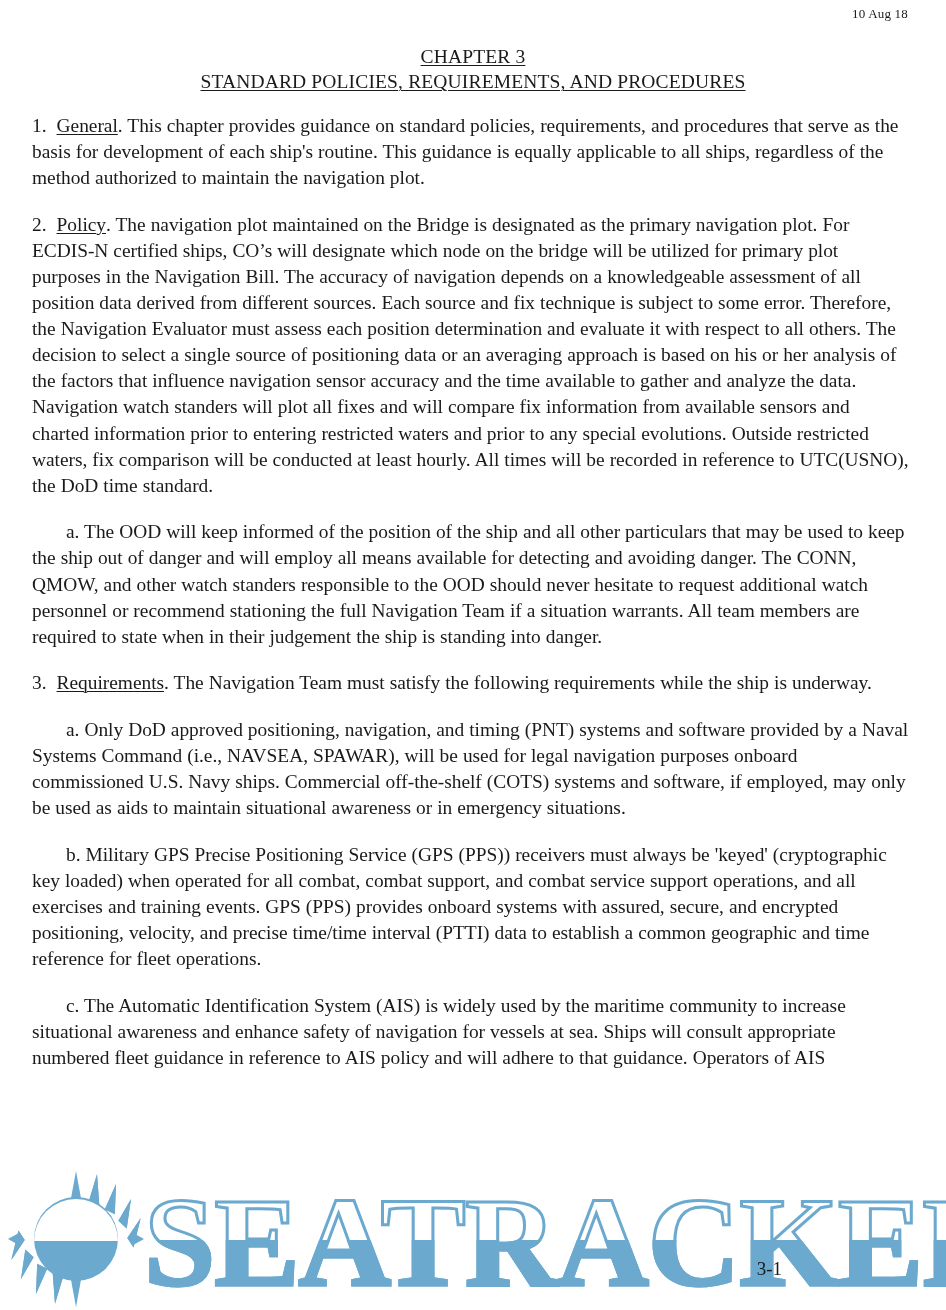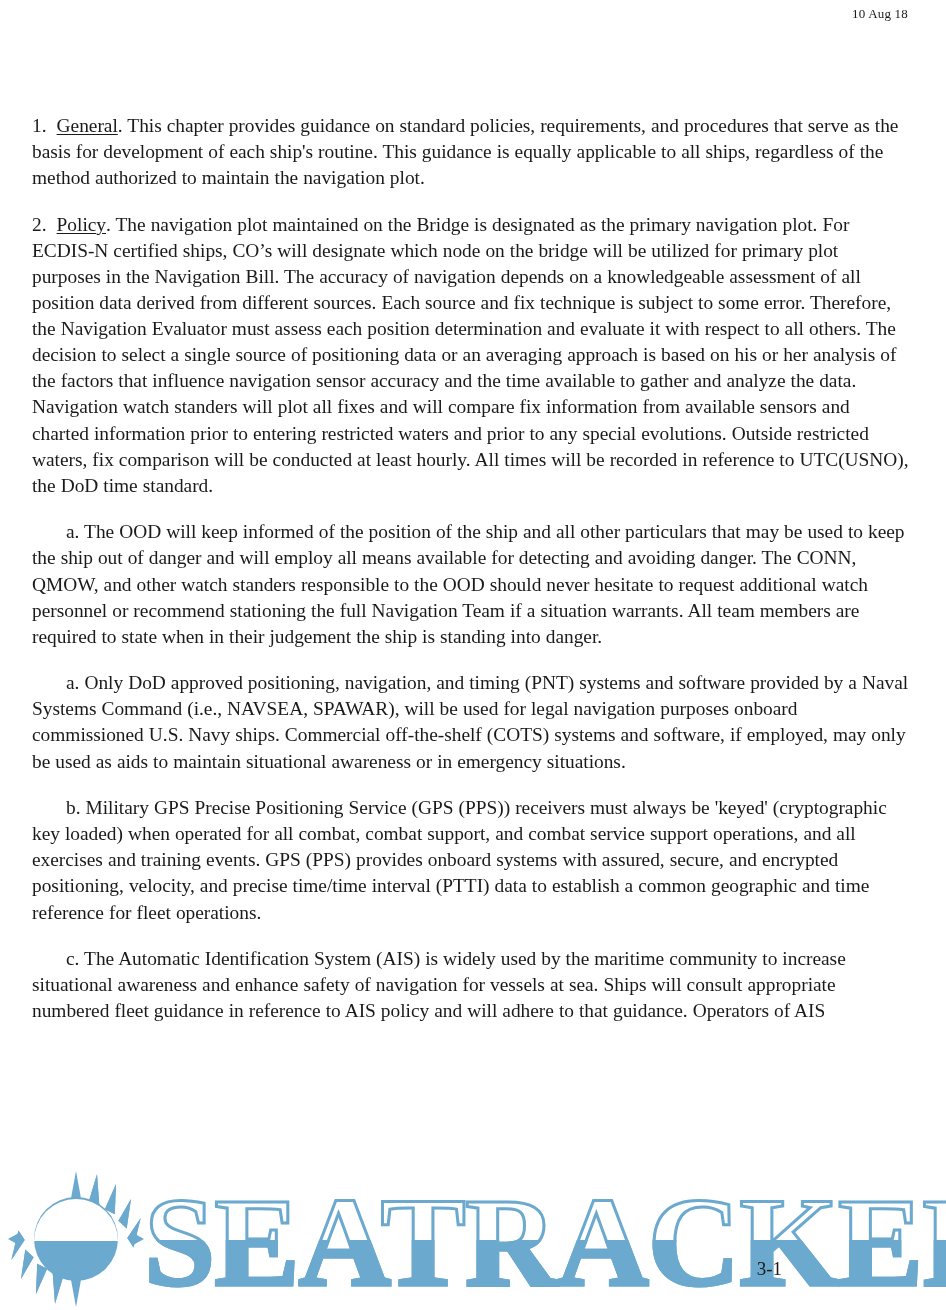--- a/index.html
+++ b/index.html
@@ -106,31 +106,38 @@
   }
 </style>
 </head>
 <body>
 
 <div class="page">
 
   <div class="doc-header">10 Aug 18</div>
 
   <div class="title-block">
+    <div class="title-line">
+      <span>CHAPTER 3</span>
+    </div>
+    <div class="title-line">
+      <span>STANDARD POLICIES, REQUIREMENTS, AND PROCEDURES</span>
+    </div>
   </div>
 
   <div class="body-text">
 
     <p class="para"><span>1.</span>&nbsp;&nbsp;<span class="u">General</span><span>.  This chapter provides guidance on standard policies, requirements, and procedures that serve as the basis for development of each ship's routine.  This guidance is equally applicable to all ships, regardless of the method authorized to maintain the navigation plot.</span></p>
 
     <p class="para"><span>2.</span>&nbsp;&nbsp;<span class="u">Policy</span><span>.  The navigation plot maintained on the Bridge is designated as the primary navigation plot.  For ECDIS-N certified ships, CO’s will designate which node on the bridge will be utilized for primary plot purposes in the Navigation Bill.  The accuracy of navigation depends on a knowledgeable assessment of all position data derived from different sources.  Each source and fix technique is subject to some error.  Therefore, the Navigation Evaluator must assess each position determination and evaluate it with respect to all others.  The decision to select a single source of positioning data or an averaging approach is based on his or her analysis of the factors that influence navigation sensor accuracy and the time available to gather and analyze the data.  Navigation watch standers will plot all fixes and will compare fix information from available sensors and charted information prior to entering restricted waters and prior to any special evolutions.  Outside restricted waters, fix comparison will be conducted at least hourly.  All times will be recorded in reference to UTC(USNO), the DoD time standard.</span></p>
 
     <p class="para sub">a.  The OOD will keep informed of the position of the ship and all other particulars that may be used to keep the ship out of danger and will employ all means available for detecting and avoiding danger.  The CONN, QMOW, and other watch standers responsible to the OOD should never hesitate to request additional watch personnel or recommend stationing the full Navigation Team if a situation warrants.  All team members are required to state when in their judgement the ship is standing into danger.</p>
 
 
+    <p class="para"><span>3.</span>&nbsp;&nbsp;<span class="u">Requirements</span><span>.  The Navigation Team must satisfy the following requirements while the ship is underway.</span></p>
 
     <p class="para sub">a.  Only DoD approved positioning, navigation, and timing (PNT) systems and software provided by a Naval Systems Command (i.e., NAVSEA, SPAWAR), will be used for legal navigation purposes onboard commissioned U.S. Navy ships.  Commercial off-the-shelf (COTS) systems and software, if employed, may only be used as aids to maintain situational awareness or in emergency situations.</p>
 
     <p class="para sub">b.  Military GPS Precise Positioning Service (GPS (PPS)) receivers must always be 'keyed' (cryptographic key loaded) when operated for all combat, combat support, and combat service support operations, and all exercises and training events.  GPS (PPS) provides onboard systems with assured, secure, and encrypted positioning, velocity, and precise time/time interval (PTTI) data to establish a common geographic and time reference for fleet operations.</p>
 
     <p class="para sub">c.  The Automatic Identification System (AIS) is widely used by the maritime community to increase situational awareness and enhance safety of navigation for vessels at sea.  Ships will consult appropriate numbered fleet guidance in reference to AIS policy and will adhere to that guidance.  Operators of AIS</p>
 
   </div>
 
   <div class="page-number">3-1</div>

